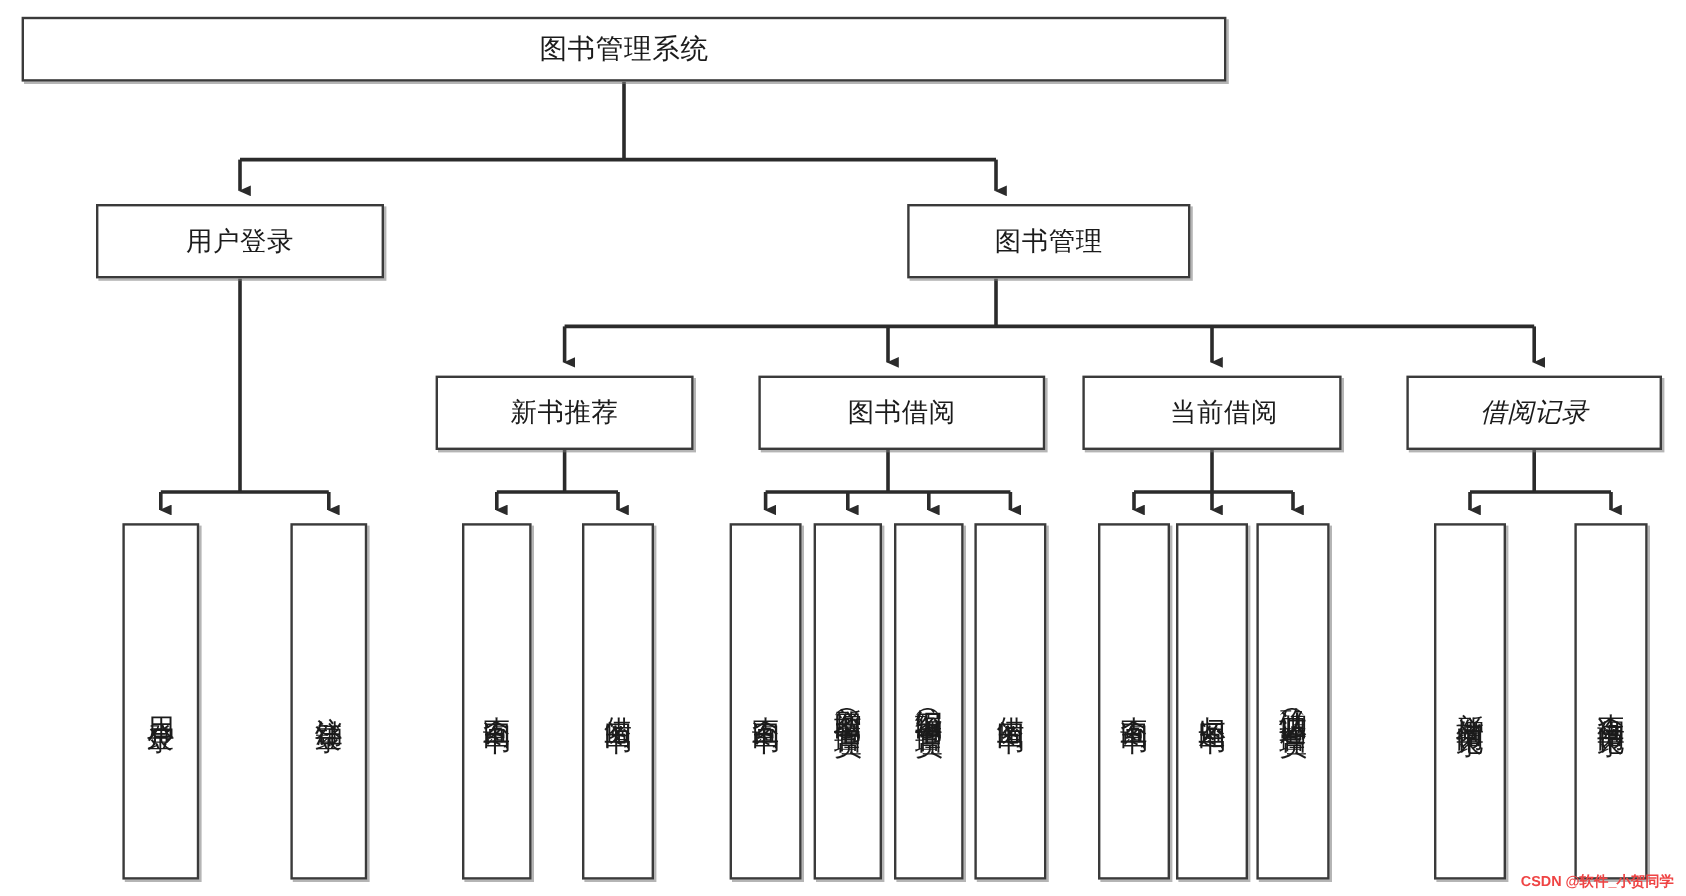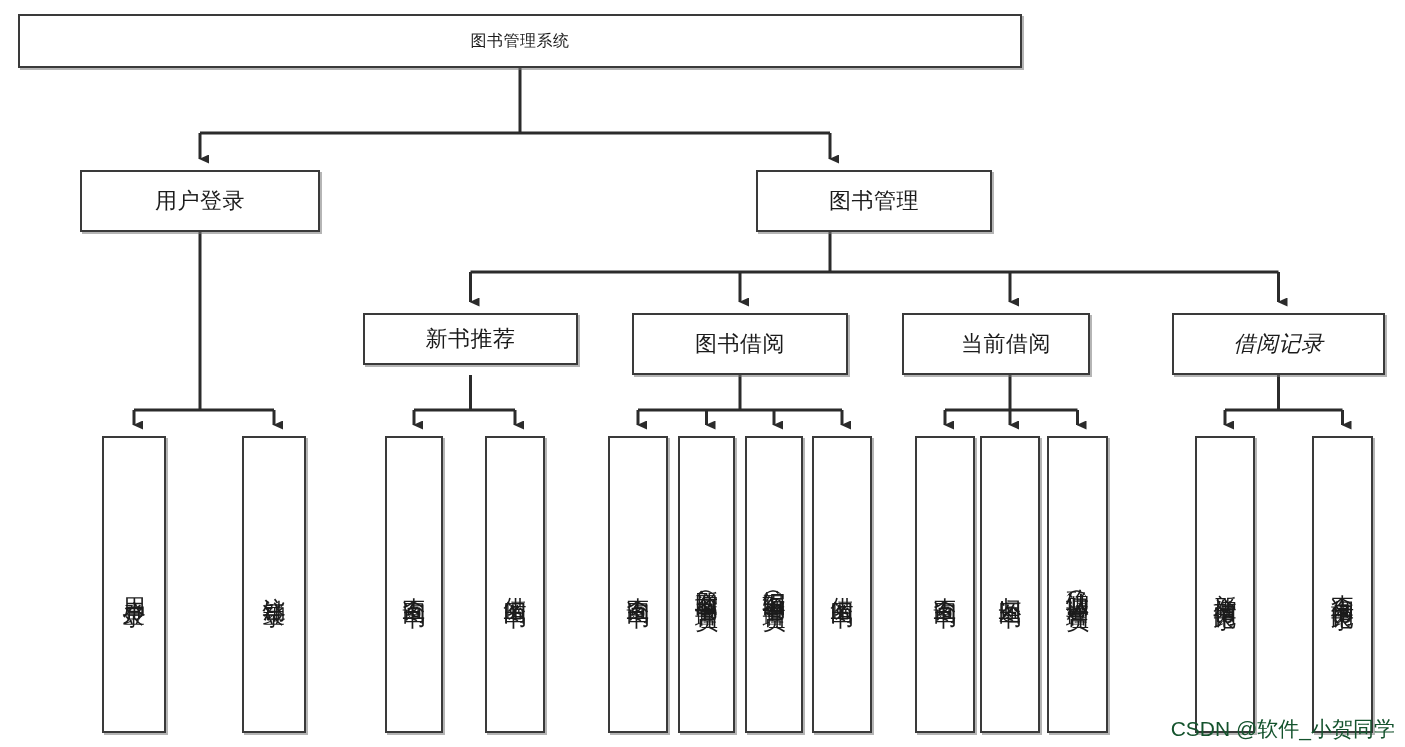--- a/index.html
+++ b/index.html
@@ -37,41 +37,42 @@
   .node .label {
     color: #1b1b1b;
     line-height: 1.18;
     text-align: center;
     letter-spacing: 0.5px;
   }
   .node.horiz .label {
     font-size: 22px;
   }
   .node.root .label {
-    font-size: 16px;
+    font-size: 23px;
   }
   .node.vert {
     align-items: center;
     justify-content: center;
   }
   .node.vert .label {
     writing-mode: vertical-rl;
     text-orientation: upright;
     font-size: 23px;
     letter-spacing: 3px;
     white-space: nowrap;
   }
   #watermark {
     position: absolute;
     right: 10px;
     bottom: 4px;
-    font-size: 21px;
-    color: #14532d;
+    font-size: 12px;
+    color: #ef4444;
     white-space: nowrap;
     pointer-events: none;
+    font-weight: bold;
   }
 </style>
 </head>
 <body>
 
 <div id="stage">
 
   <svg id="wires" viewBox="0 0 1405 747" xmlns="http://www.w3.org/2000/svg">
     <defs>
       <marker id="arrowhead" markerWidth="9" markerHeight="10" refX="4.5" refY="9" orient="auto" markerUnits="userSpaceOnUse">
@@ -118,27 +119,27 @@
   <div id="nodes-layer">
       <div class="node horiz root" style="left: 18px; top: 14px; width: 1004px; height: 54px;">
         <span class="label">图书管理系统</span>
       </div>
       <div class="node horiz" style="left: 80px; top: 170px; width: 240px; height: 62px;">
         <span class="label">用户登录</span>
       </div>
       <div class="node horiz" style="left: 712px; top: 170px; width: 236px; height: 62px; margin-left: 44px;">
         <span class="label">图书管理</span>
       </div>
-      <div class="node horiz" style="left: 363px; top: 313px; width: 215px; height: 52px;">
+      <div class="node horiz" style="left: 363px; top: 313px; width: 215px; height: 62px;">
         <span class="label">新书推荐</span>
       </div>
-      <div class="node horiz" style="left: 632px; top: 313px; width: 216px; height: 62px;">
+      <div class="node horiz" style="left: 632px; top: 313px; width: 239px; height: 62px;">
         <span class="label">图书借阅</span>
       </div>
-      <div class="node horiz" style="left: 902px; top: 313px; width: 188px; height: 62px; padding-left: 20px;">
+      <div class="node horiz" style="left: 902px; top: 313px; width: 216px; height: 62px; padding-left: 20px;">
         <span class="label">当前借阅</span>
       </div>
       <div class="node horiz" style="left: 1172px; top: 313px; width: 213px; height: 62px; font-style: italic;">
         <span class="label">借阅记录</span>
       </div>
       <div class="node vert" style="left: 102px; top: 436px; width: 64px; height: 297px;">
         <span class="label">用户登录</span>
       </div>
       <div class="node vert" style="left: 242px; top: 436px; width: 64px; height: 297px;">
         <span class="label">注销登录</span>

